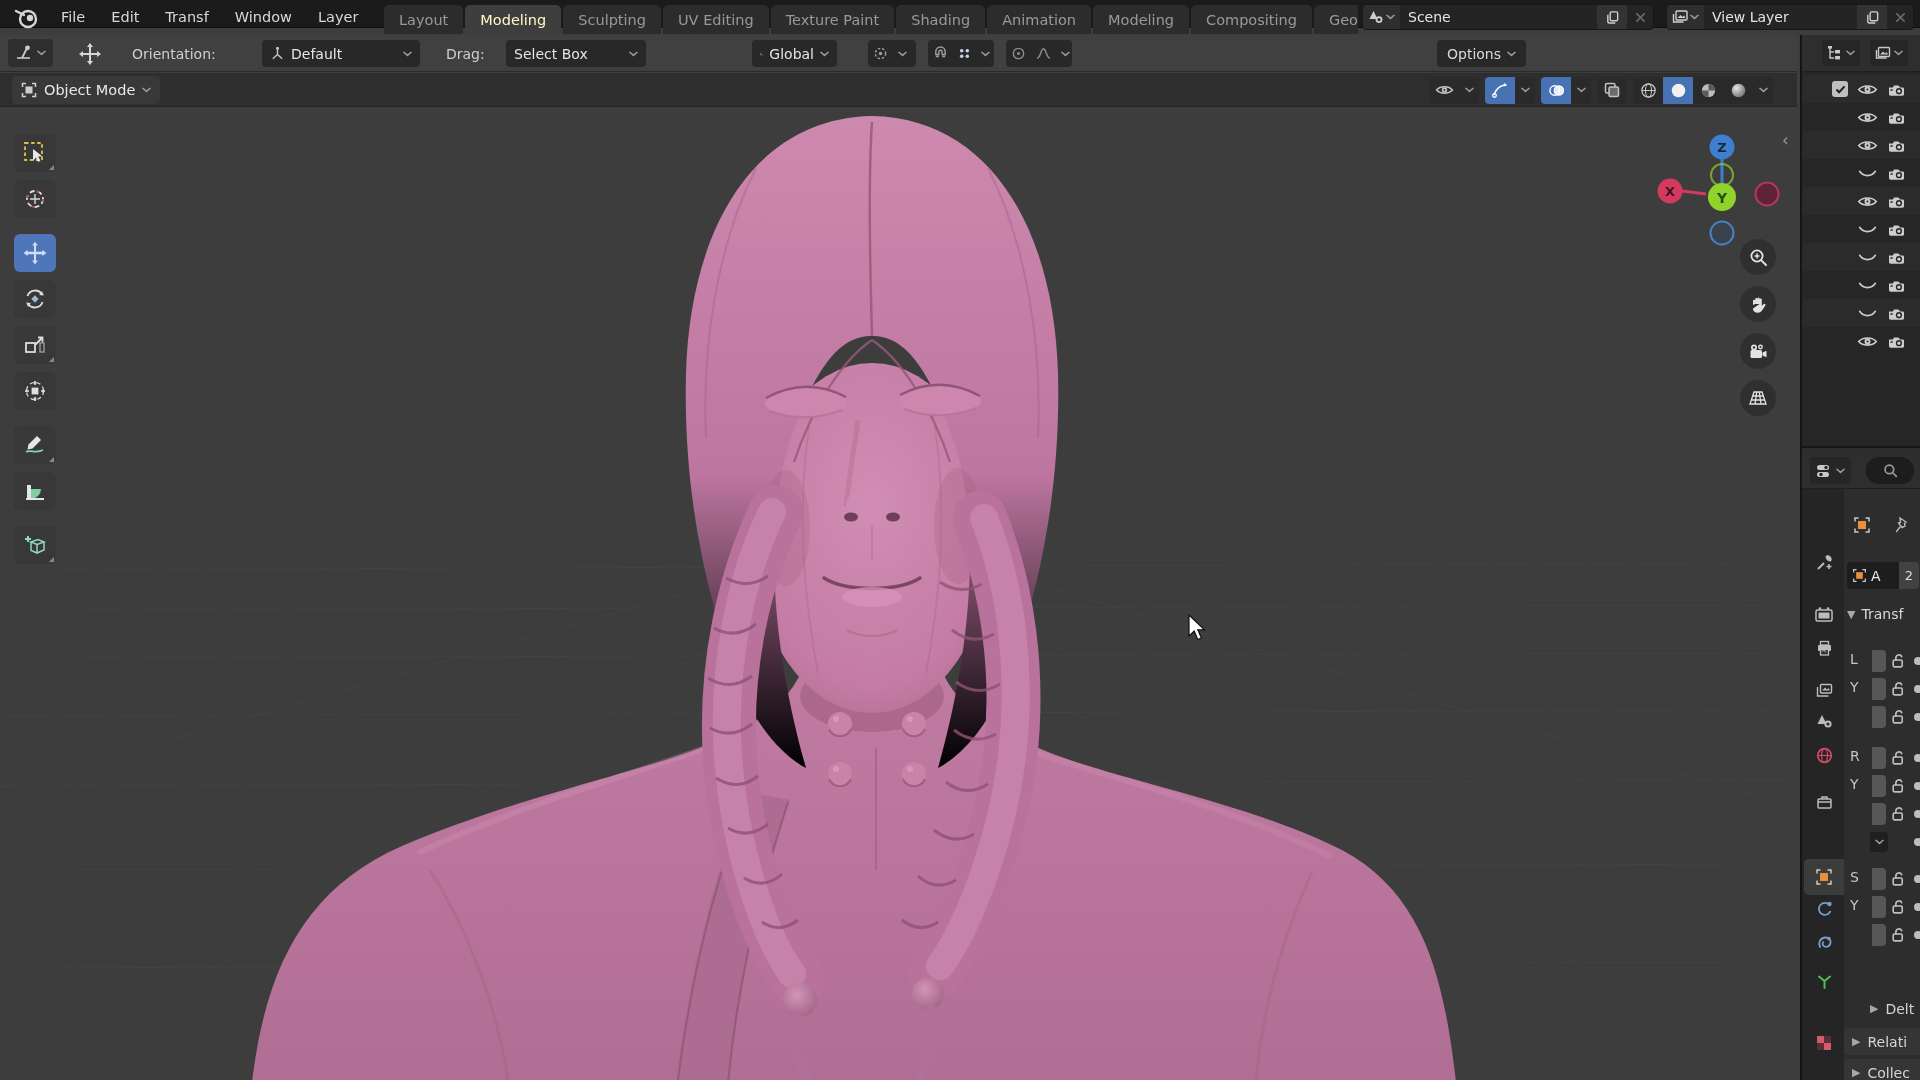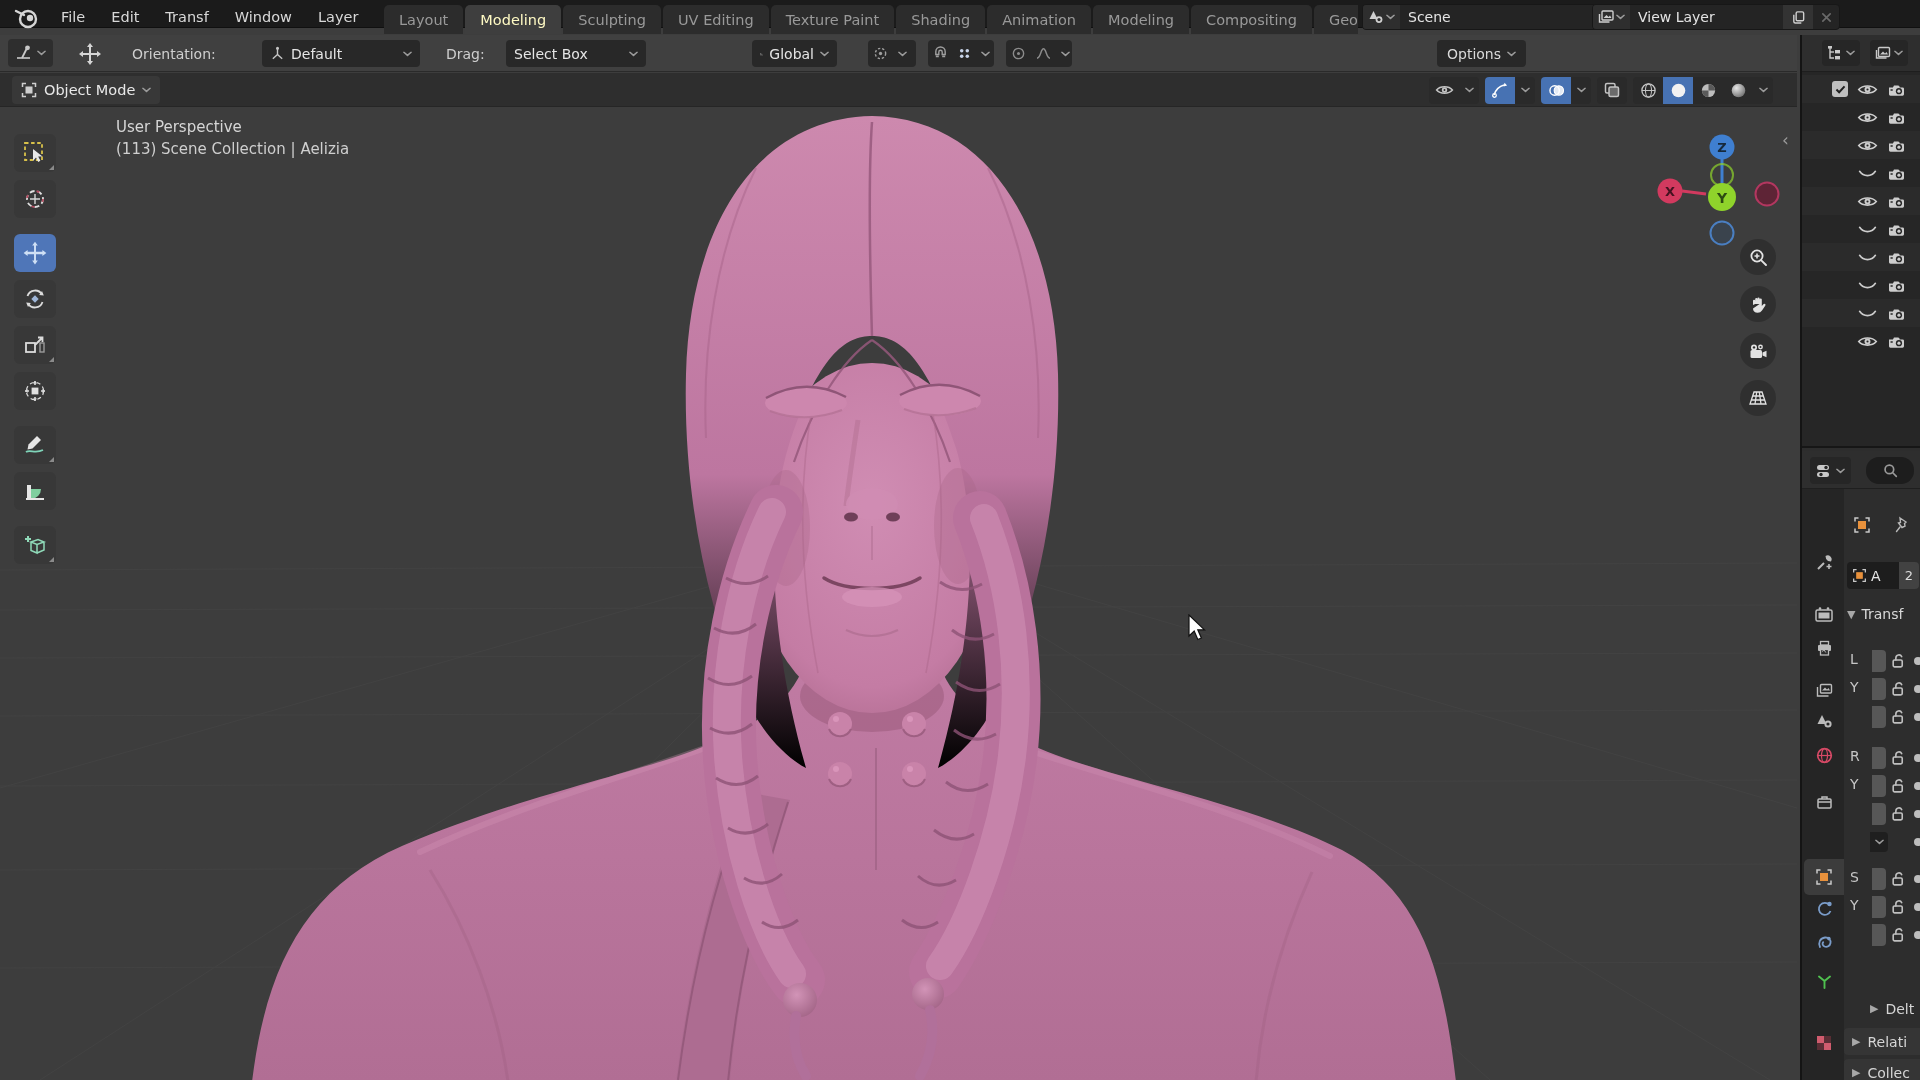--- a/index.html
+++ b/index.html
@@ -10,21 +10,21 @@
   
   .topbar{position:absolute;left:0;top:0;width:1920px;height:28px;background:#1b1b1b;border-bottom:1px solid #101010;z-index:30}
   .logo{position:absolute;left:14px;top:5px;width:26px;height:24px;color:#d5d5d5}
   .menus{position:absolute;left:48px;top:0;height:34px;display:flex;align-items:center}
   .menu-item{background:none;border:0;color:#d8d8d8;font-size:14.5px;padding:0 13px;height:26px;border-radius:4px;cursor:pointer;font-family:inherit}
   .ws-tabs{position:absolute;left:384px;top:5px;height:29px;display:flex;gap:2px;max-width:974px;overflow:hidden}
   .ws-tab{border:0;background:#2c2c2c;color:#999;font-size:14.5px;padding:0 15px;height:29px;border-radius:5px 5px 0 0;cursor:pointer;white-space:nowrap;font-family:inherit}
   .ws-tab.active{background:#3e3e3e;color:#fef9c3}
   .id-block{position:absolute;top:4px;height:26px;display:flex;align-items:center;background:#242424;border:1px solid #171717;border-radius:4px;overflow:hidden}
   .id-scene{left:1362px;width:292px}
-  .id-vl{left:1592px;width:248px}
+  .id-vl{left:1666px;width:248px}
   .id-icon-btn{display:flex;align-items:center;gap:2px;padding:0 5px;height:100%;background:#2e2e2e;color:#cfcfcf;cursor:pointer}
   .id-text{flex:1;color:#e4e4e4;font-size:14px;padding:0 8px;white-space:nowrap;overflow:hidden}
   .id-copy{width:30px;height:100%;display:flex;align-items:center;justify-content:center;background:#333;color:#d0d0d0;cursor:pointer}
   .id-x{width:26px;height:100%;display:flex;align-items:center;justify-content:center;color:#6a6a6a;cursor:pointer}
   .chev{width:9px;height:6px;color:#9a9a9a;flex:0 0 auto}
 
   
   .toolsettings{position:absolute;left:0;top:35px;width:1797px;height:37px;background:#404040;border-bottom:1px solid #2a2a2a;z-index:20}
   .ts-btn{position:absolute;top:4px;height:28px;display:flex;align-items:center;gap:4px;background:#2e2e2e;border-radius:4px;padding:0 7px;color:#c9c9c9;cursor:pointer}
   .ts-label{position:absolute;top:0;height:37px;display:flex;align-items:center;color:#cfcfcf;font-size:14px}
@@ -544,24 +544,20 @@
         <g>
           <path d="M 980 410 C 1008 480 1020 566 1010 650 C 1000 734 966 820 936 864" stroke="#b9729c" stroke-width="54" fill="none" stroke-linecap="round"></path>
           <path d="M 984 410 C 1012 480 1022 566 1012 648 C 1002 730 970 816 940 858" stroke="#c885ac" stroke-width="28" fill="none" stroke-linecap="round" opacity="0.9"></path>
           <path d="M 982 476 q -22 12 -42 -2 M 994 526 q -22 12 -42 -4 M 1000 576 q -22 14 -44 -2 M 996 626 q -22 12 -42 -4 M 988 676 q -22 14 -42 -2 M 974 726 q -20 12 -40 -4 M 956 772 q -20 12 -38 -4 M 938 814 q -18 12 -36 -2" stroke="#8d5376" stroke-width="3" fill="none" opacity="0.8"></path>
           <circle cx="928" cy="886" r="16" fill="url(#ballG)"></circle>
           <path d="M 930 902 C 936 928 930 950 920 968" stroke="#b1709a" stroke-width="10" fill="none" stroke-linecap="round"></path>
         </g>
       </g>
     </svg>
 
-    <div class="vp-overlay-text">
-      <div>User Perspective</div>
-      <div class="l2">(113) Scene Collection | Aelizia</div>
-    </div>
 
     <div class="tbar">
       <button class="tbtn">
           <svg width="24" height="24" viewBox="0 0 24 24">
             <rect x="2" y="2" width="17" height="17" fill="none" stroke="#d8c14a" stroke-width="1.8" stroke-dasharray="3.5 2.6"></rect>
             <path d="M10 8 L10 20 L13 16.6 L15.2 21 L17.4 19.8 L15.2 15.6 L19.5 15.6 Z" fill="#e8e8e8"></path>
           </svg>
           <span class="corner"></span>
         </button>
       <button class="tbtn">

